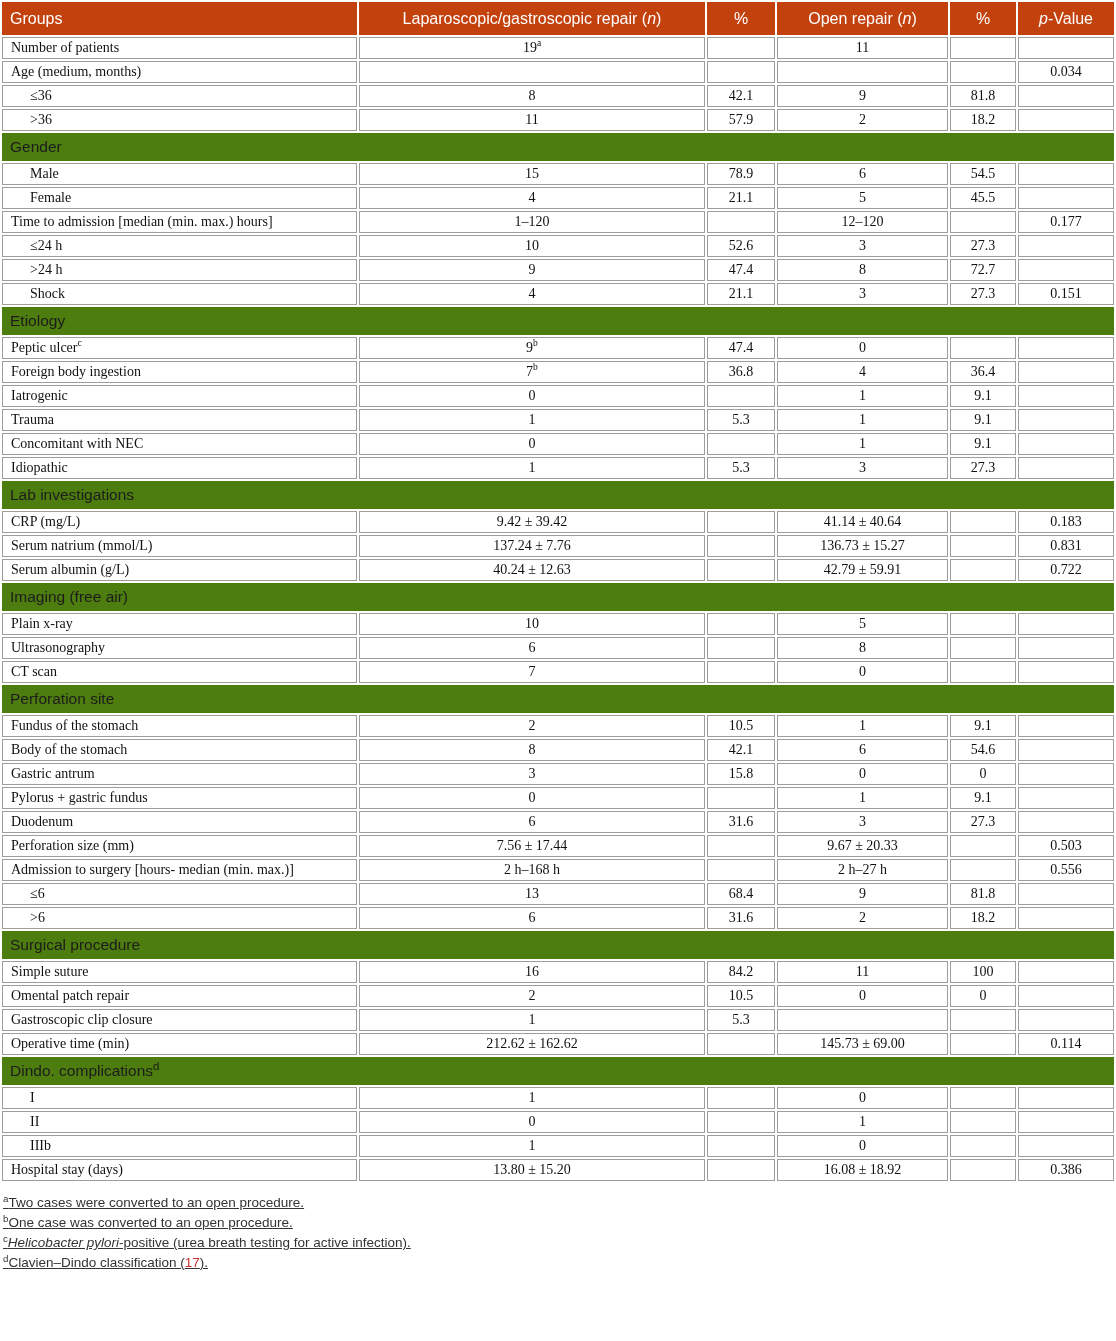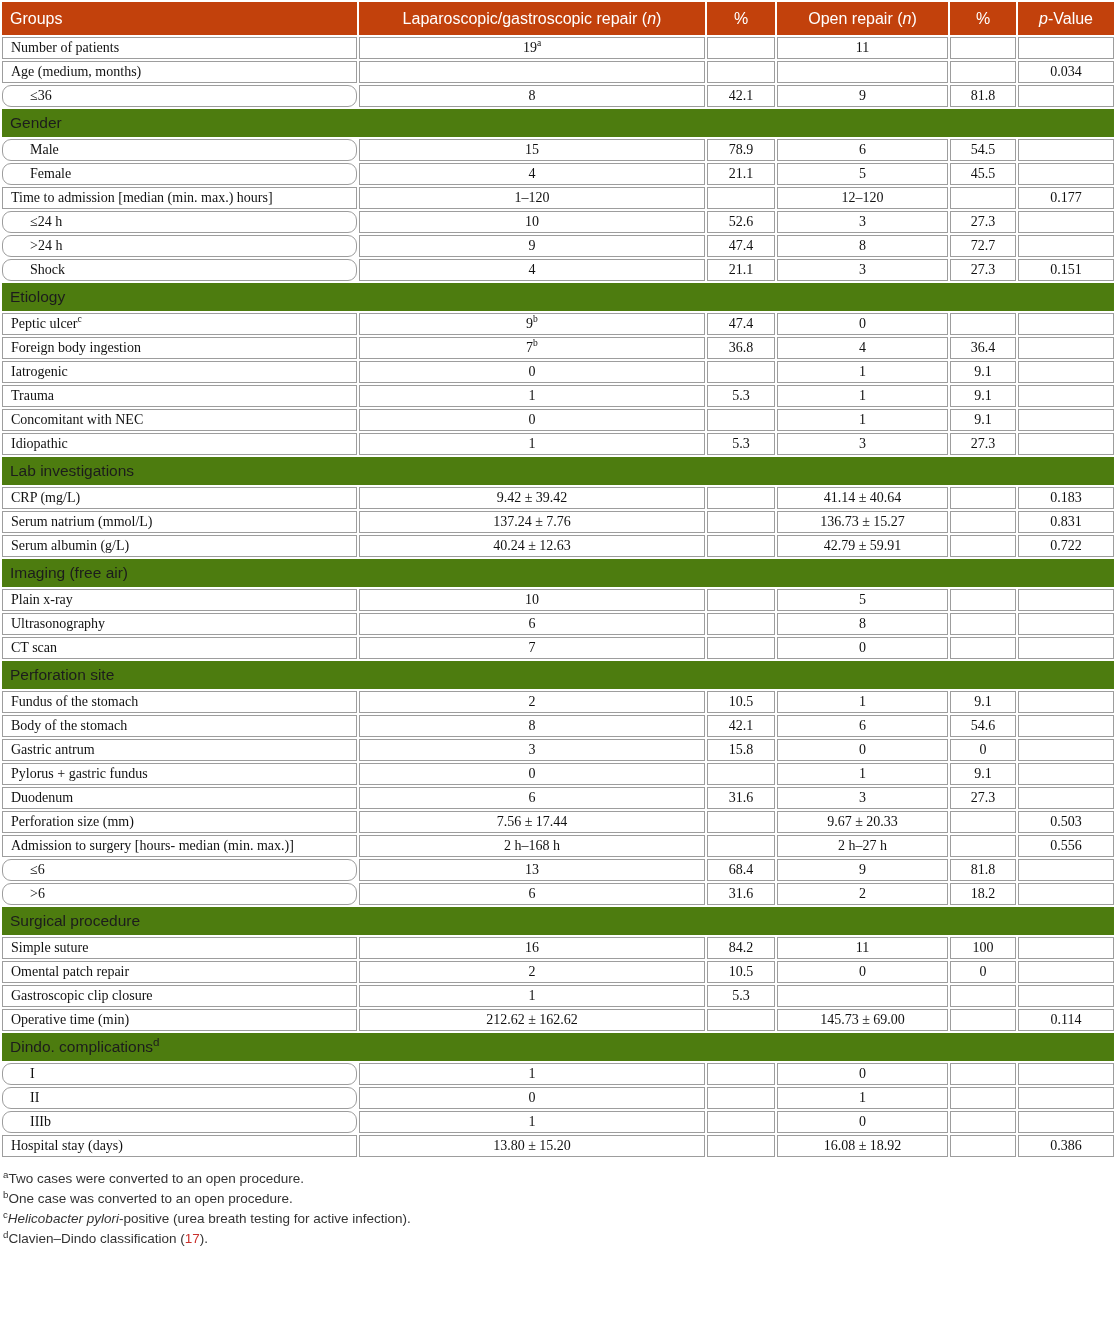--- a/index.html
+++ b/index.html
@@ -43,21 +43,21 @@
     text-align: center;
     box-sizing: border-box;
     overflow: hidden;
     white-space: nowrap;
     vertical-align: middle;
   }
   table.cmp td.label {
     text-align: left;
     padding-left: 8px;
   }
-  table.cmp td.label.indent { padding-left: 27px; border-radius: 9px; }
+  table.cmp td.label.indent { padding-left: 27px; }
   table.cmp tr.section td {
     border: none;
     background: #4d7c0f;
     font-family: "Liberation Sans", sans-serif;
     font-size: 15.5px;
     color: #1c1c1c;
     text-align: left;
     height: 28px;
     padding-left: 8px;
   }
@@ -69,20 +69,21 @@
   .footnotes {
     padding: 10px 0 0 3px;
     font-family: "Liberation Sans", sans-serif;
     font-size: 13.5px;
     color: #333333;
   }
   .footnote {
     margin: 0;
     line-height: 20px;
     white-space: nowrap;
+    text-decoration: underline;
   }
   .footnote sup { font-size: 0.72em; line-height: 0; }
   .fn-i { font-style: italic; }
   .fn-link { color: #c9302c; text-decoration: none; cursor: pointer; }
 </style>
 </head>
 <body>
 
 <div class="page">
   <table class="cmp">
@@ -122,20 +123,28 @@
           <td><span>0.034</span></td>
         </tr>
         <tr>
           <td class="label indent"><span>≤36</span></td>
           <td><span>8</span></td>
           <td><span>42.1</span></td>
           <td><span>9</span></td>
           <td><span>81.8</span></td>
           <td><span></span></td>
         </tr>
+        <tr>
+          <td class="label indent"><span>&gt;36</span></td>
+          <td><span>11</span></td>
+          <td><span>57.9</span></td>
+          <td><span>2</span></td>
+          <td><span>18.2</span></td>
+          <td><span></span></td>
+        </tr>
         <tr class="section">
           <td colspan="6"><span>Gender</span></td>
         </tr>
         <tr>
           <td class="label indent"><span>Male</span></td>
           <td><span>15</span></td>
           <td><span>78.9</span></td>
           <td><span>6</span></td>
           <td><span>54.5</span></td>
           <td><span></span></td>

